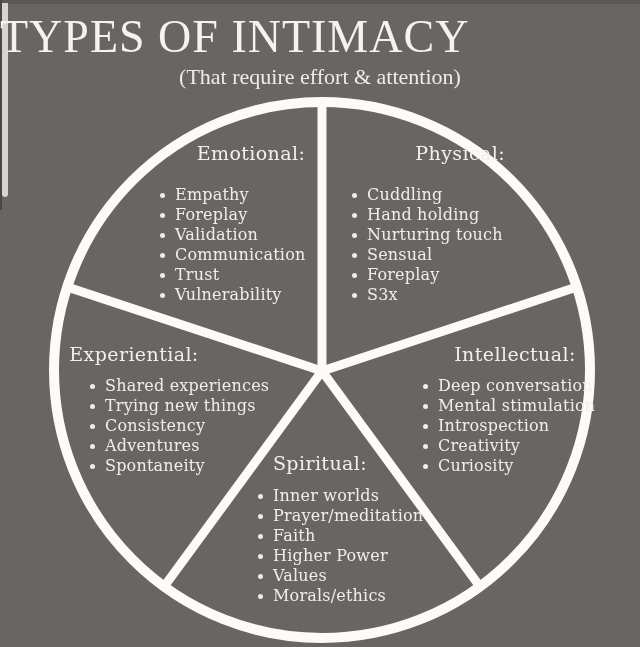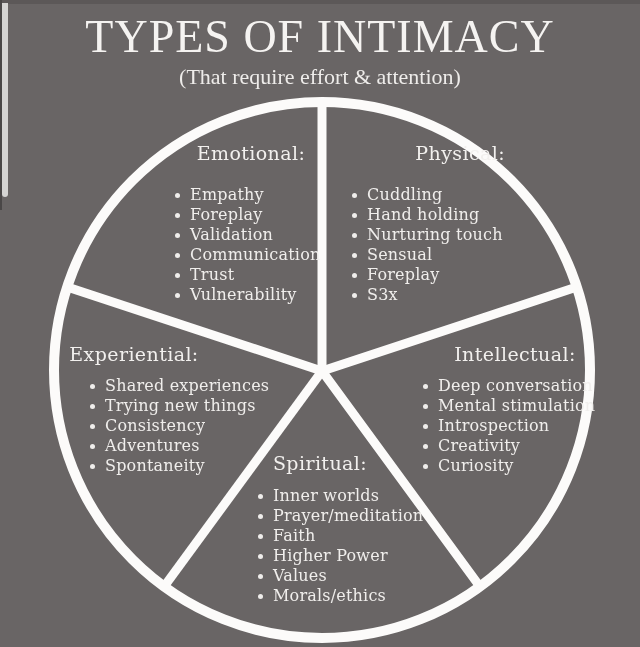--- a/index.html
+++ b/index.html
@@ -31,21 +31,20 @@
   .left-edge {
     position: absolute;
     left: 0; top: 0;
     width: 2px; height: 210px;
     background: #4a4747;
   }
   .title {
     position: absolute;
     left: 0; top: 12px;
     width: 640px;
-    text-align: center;
     font-family: "Liberation Serif", serif;
     font-size: 46px;
     line-height: 50px;
     letter-spacing: 1px;
     color: #f5f3f1;
     white-space: nowrap;
   }
   .subtitle {
     position: absolute;
     left: 0; top: 64px;
@@ -112,21 +111,21 @@
   <svg class="pie" width="640" height="647" viewBox="0 0 640 647">
     <circle cx="322" cy="370" r="268" fill="none" stroke="#fcfbfa" stroke-width="10"></circle>
     <line x1="322" y1="371" x2="322" y2="103" stroke="#fcfbfa" stroke-width="9" stroke-linecap="square"></line>
     <line x1="322" y1="371" x2="70" y2="288" stroke="#fcfbfa" stroke-width="9" stroke-linecap="square"></line>
     <line x1="322" y1="371" x2="574" y2="288" stroke="#fcfbfa" stroke-width="9" stroke-linecap="square"></line>
     <line x1="322" y1="371" x2="166" y2="584" stroke="#fcfbfa" stroke-width="9" stroke-linecap="square"></line>
     <line x1="322" y1="371" x2="478" y2="584" stroke="#fcfbfa" stroke-width="9" stroke-linecap="square"></line>
   </svg>
 
   <div class="sec-h" style="left:151px; top:142px;">Emotional:</div>
-  <ul class="sec-list" style="left:175px; top:185px;">
+  <ul class="sec-list" style="left:160px; top:185px;">
     <li>Empathy</li>
     <li>Foreplay</li>
     <li>Validation</li>
     <li>Communication</li>
     <li>Trust</li>
     <li>Vulnerability</li>
   </ul>
 
   <div class="sec-h" style="left:305px; top:142px;text-align:right;">Physical:</div>
   <ul class="sec-list" style="left:352px; top:185px;">

